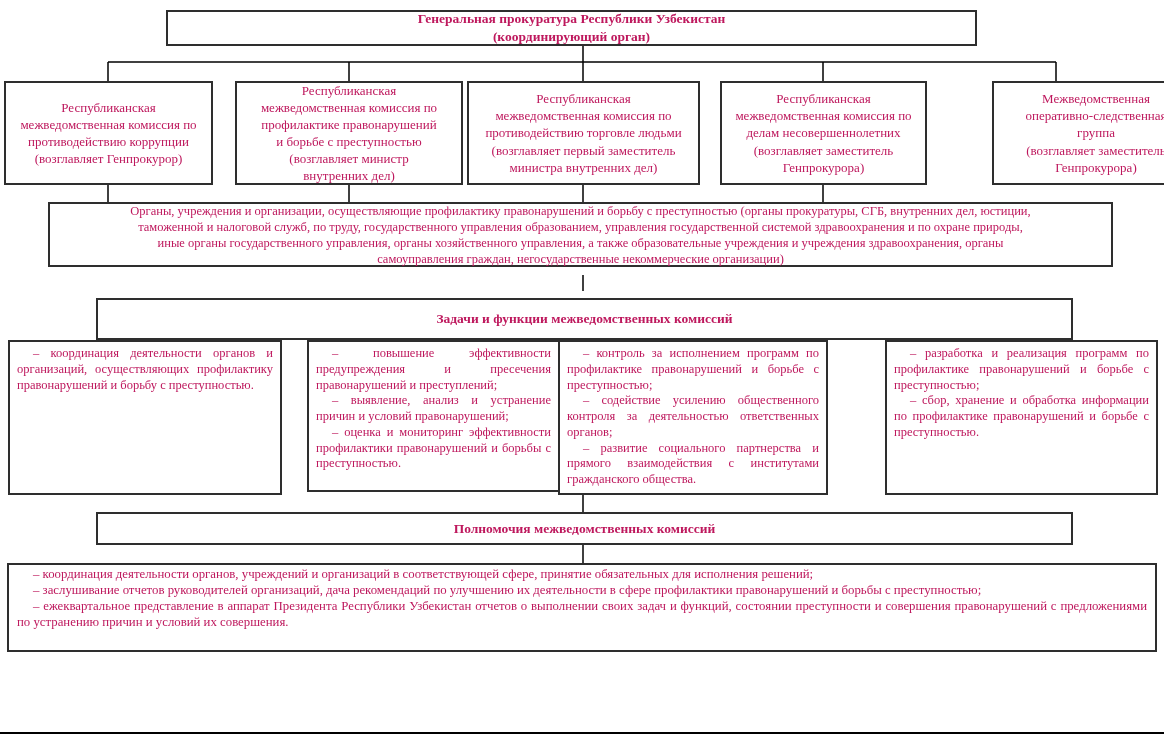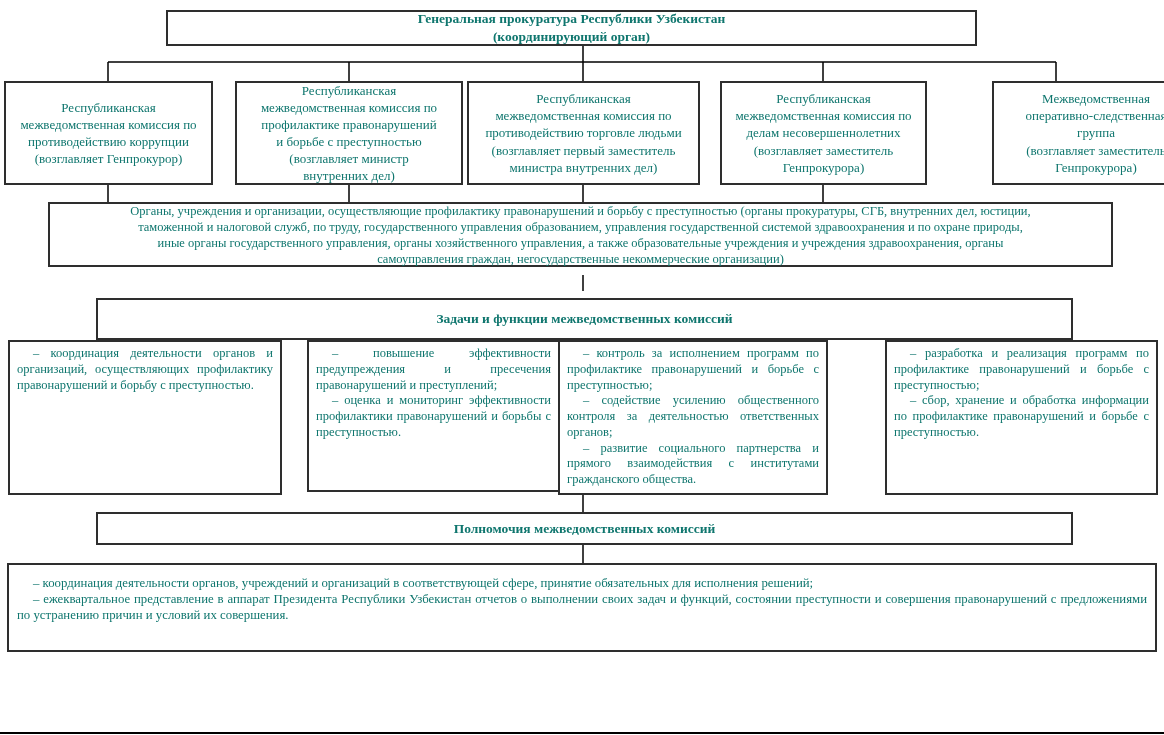--- a/index.html
+++ b/index.html
@@ -1,34 +1,34 @@
 <!DOCTYPE html>
 <html><head>
 <meta charset="utf-8">
 <style>
   html,body{margin:0;padding:0;background:#f3f3f1;}
   .page{
     position:relative;width:1164px;height:735px;background:#ffffff;
-    font-family:"Liberation Serif","DejaVu Serif",serif;color:#0f766e;
+    font-family:"Liberation Serif","DejaVu Serif",serif;color:#be185d;
     overflow:hidden;
   }
   .box{
     position:absolute;border:2px solid #2e2e2e;background:#ffffff;
     box-sizing:border-box;display:flex;align-items:center;justify-content:center;
     text-align:center;
   }
   .pre{white-space:pre-line;}
   .hdr{font-weight:bold;font-size:13.5px;line-height:1.3;}
   .cbox{font-size:13px;line-height:1.32;padding:2px 6px;}
   .orgs{font-size:12.5px;line-height:1.28;padding:2px 8px;}
   .tasks{align-items:flex-start;justify-content:flex-start;flex-direction:column;
     text-align:left;padding:4px 7px;font-size:12.5px;line-height:1.26;}
   .tasks p{margin:0;text-indent:16px;text-align:justify;}
   .powers{align-items:flex-start;justify-content:flex-start;flex-direction:column;
-    text-align:left;padding:11px 8px;font-size:12.8px;line-height:1.25;}
+    text-align:left;padding:2px 8px;font-size:12.8px;line-height:1.25;}
   .powers p{margin:0;text-indent:16px;text-align:justify;}
   svg.wires{position:absolute;left:0;top:0;pointer-events:none;}
   .bottom-rule{position:absolute;left:0;top:732px;width:1164px;height:2px;background:#000;}
 </style>
 </head>
 <body>
 
 <div class="page">
 
   <svg class="wires" width="1164" height="735">
@@ -96,34 +96,36 @@
 иные органы государственного управления, органы хозяйственного управления, а также образовательные учреждения и учреждения здравоохранения, органы
 самоуправления граждан, негосударственные некоммерческие организации)</div>
 
   <div class="box hdr" style="left:96px;top:298px;width:977px;height:42px;">Задачи и функции межведомственных комиссий</div>
 
   <div class="box tasks" style="left:8px;top:340px;width:274px;height:155px;">
     <p>– координация деятельности органов и организаций, осуществляющих профилактику правонарушений и борьбу с преступностью.</p>
   </div>
   <div class="box tasks" style="left:307px;top:340px;width:253px;height:152px;">
     <p>– повышение эффективности предупреждения и пресечения правонарушений и преступлений;</p>
+    <p>– выявление, анализ и устранение причин и условий правонарушений;</p>
     <p>– оценка и мониторинг эффективности профилактики правонарушений и борьбы с преступностью.</p>
   </div>
   <div class="box tasks" style="left:558px;top:340px;width:270px;height:155px;">
     <p>– контроль за исполнением программ по профилактике правонарушений и борьбе с преступностью;</p>
     <p>– содействие усилению общественного контроля за деятельностью ответственных органов;</p>
     <p>– развитие социального партнерства и прямого взаимодействия с институтами гражданского общества.</p>
   </div>
   <div class="box tasks" style="left:885px;top:340px;width:273px;height:155px;">
     <p>– разработка и реализация программ по профилактике правонарушений и борьбе с преступностью;</p>
     <p>– сбор, хранение и обработка информации по профилактике правонарушений и борьбе с преступностью.</p>
   </div>
 
   <div class="box hdr" style="left:96px;top:512px;width:977px;height:33px;">Полномочия межведомственных комиссий</div>
 
   <div class="box powers" style="left:7px;top:563px;width:1150px;height:89px;">
     <p>– координация деятельности органов, учреждений и организаций в соответствующей сфере, принятие обязательных для исполнения решений;</p>
+    <p>– заслушивание отчетов руководителей организаций, дача рекомендаций по улучшению их деятельности в сфере профилактики правонарушений и борьбы с преступностью;</p>
     <p>– ежеквартальное представление в аппарат Президента Республики Узбекистан отчетов о выполнении своих задач и функций, состоянии преступности и совершения правонарушений с предложениями по устранению причин и условий их совершения.</p>
   </div>
 
   <div class="bottom-rule"></div>
 
 </div>
 
 </body></html>

